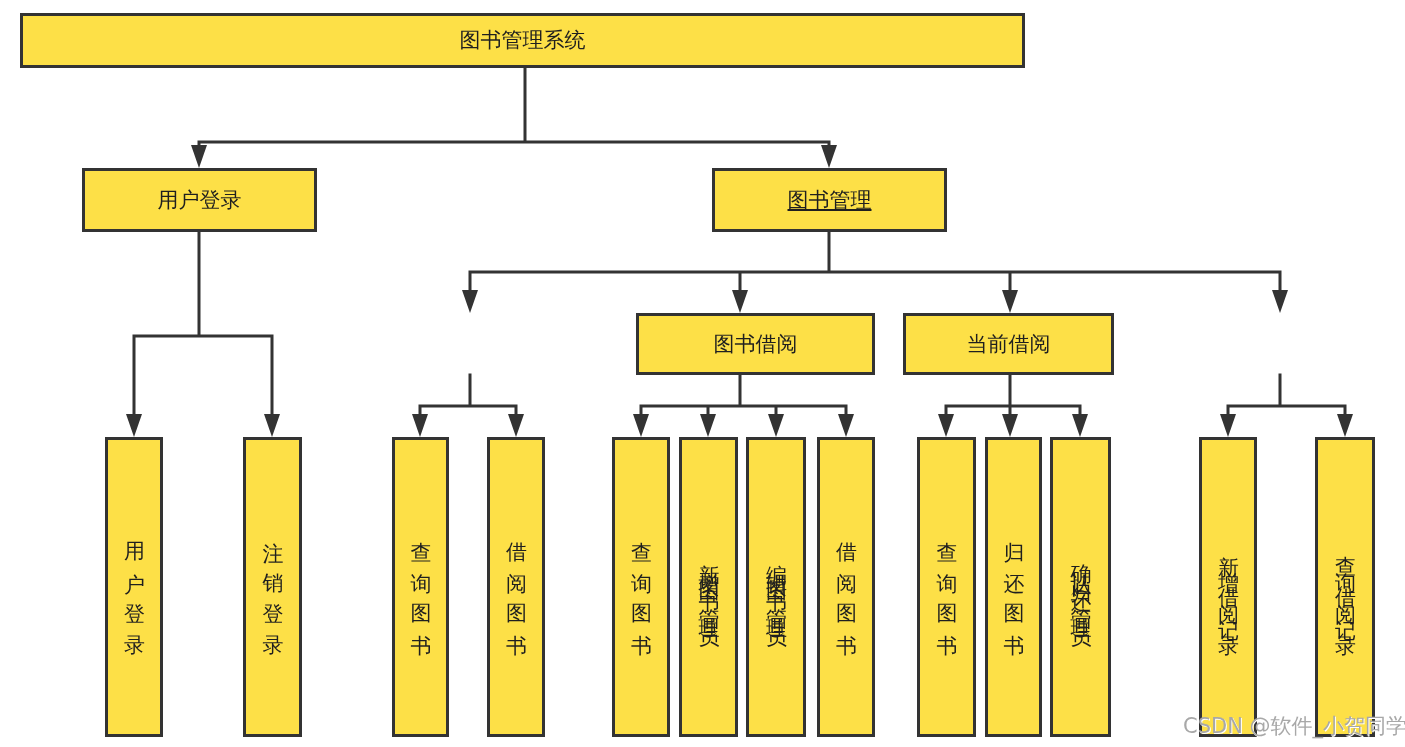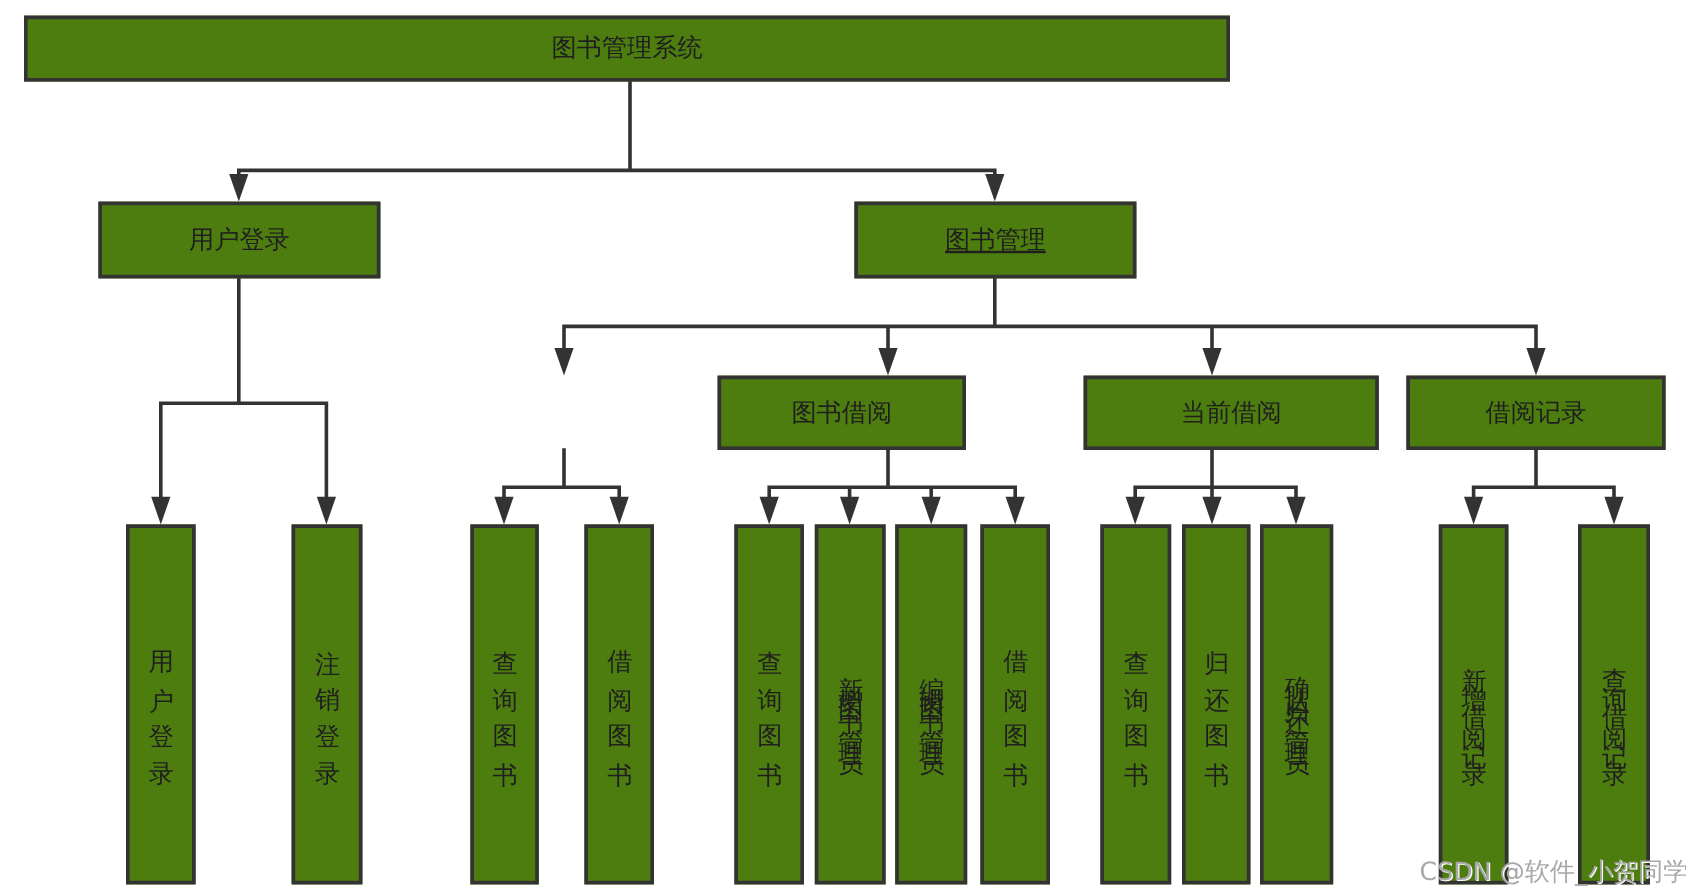--- a/index.html
+++ b/index.html
@@ -20,21 +20,21 @@
     left: 0;
     top: 0;
     width: 1405px;
     height: 747px;
     pointer-events: none;
   }
   .box {
     position: absolute;
     box-sizing: border-box;
     border: 3px solid #333333;
-    background: #4d7c0f;
+    background: #fde047;
     display: flex;
     align-items: center;
     justify-content: center;
     color: #1f1f1f;
     font-size: 21px;
     line-height: 1;
   }
   .h-box span {
     white-space: nowrap;
   }
@@ -111,28 +111,25 @@
     <span>图书管理系统</span>
   </div>
 
   <div class="box h-box" style="left:82px; top:168px; width:235px; height:64px;">
     <span>用户登录</span>
   </div>
   <div class="box h-box" style="left:712px; top:168px; width:235px; height:64px;text-decoration:underline;">
     <span>图书管理</span>
   </div>
 
-  <div class="box h-box" style="left:598px; top:313px; width:207px; height:62px;">
+  <div class="box h-box" style="left:636px; top:313px; width:239px; height:62px;">
     <span>图书借阅</span>
   </div>
-  <div class="box h-box" style="left:903px; top:313px; width:246px; height:62px;">
+  <div class="box h-box" style="left:903px; top:313px; width:211px; height:62px;">
     <span>当前借阅</span>
-  </div>
-  <div class="box h-box" style="left:1172px; top:313px; width:216px; height:62px;">
-    <span>借阅记录</span>
   </div>
 
   <div class="box v-box" style="left:105px; width:58px;">
     <span class="v4">用户登录</span>
   </div>
   <div class="box v-box" style="left:243px; width:59px;">
     <span class="v4">注销登录</span>
   </div>
 
   <div class="box v-box" style="left:392px; width:57px;">

